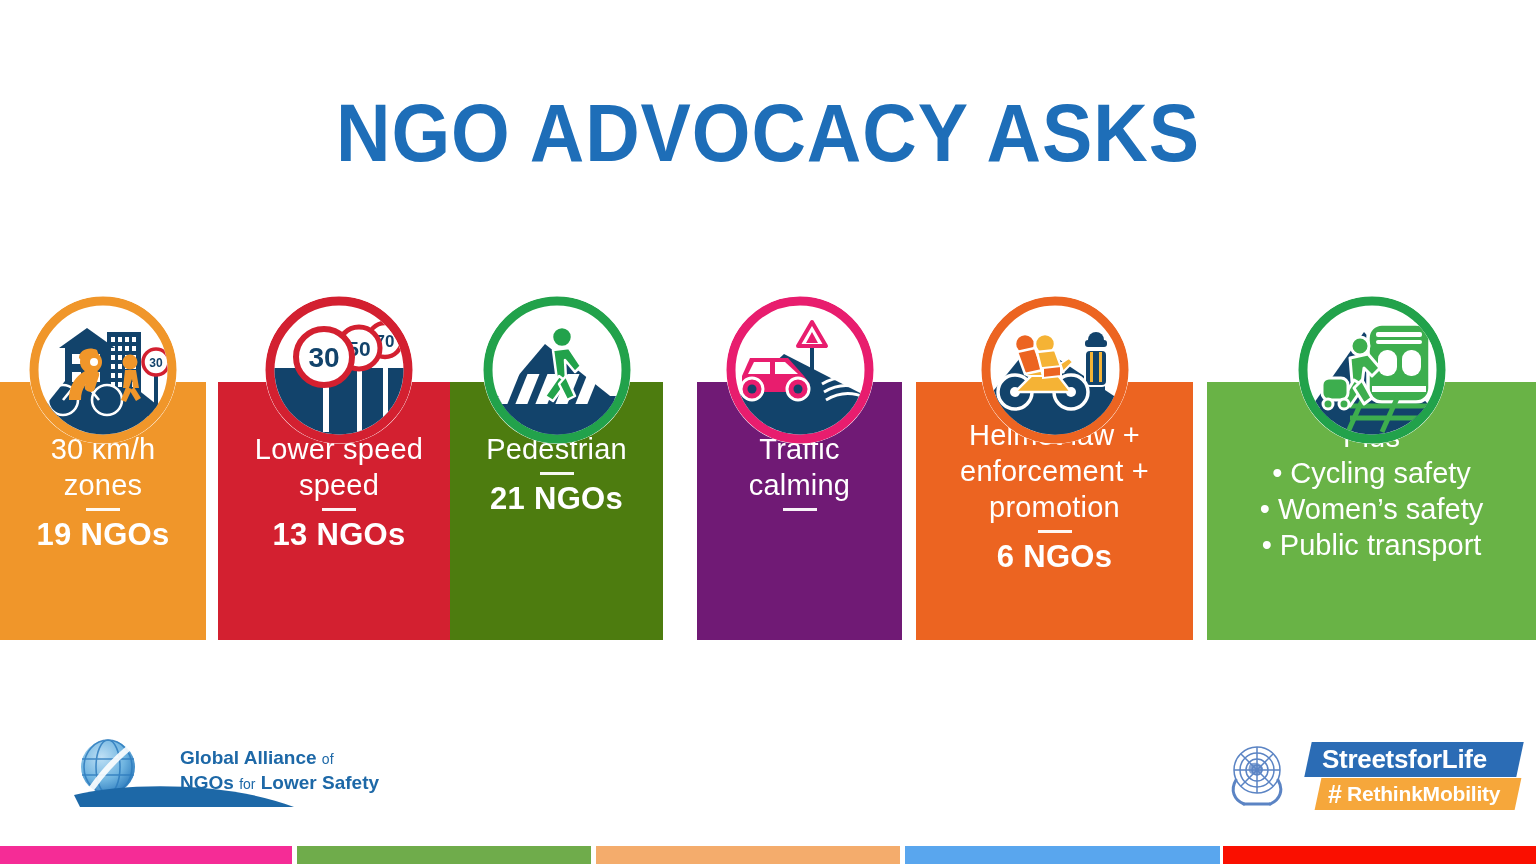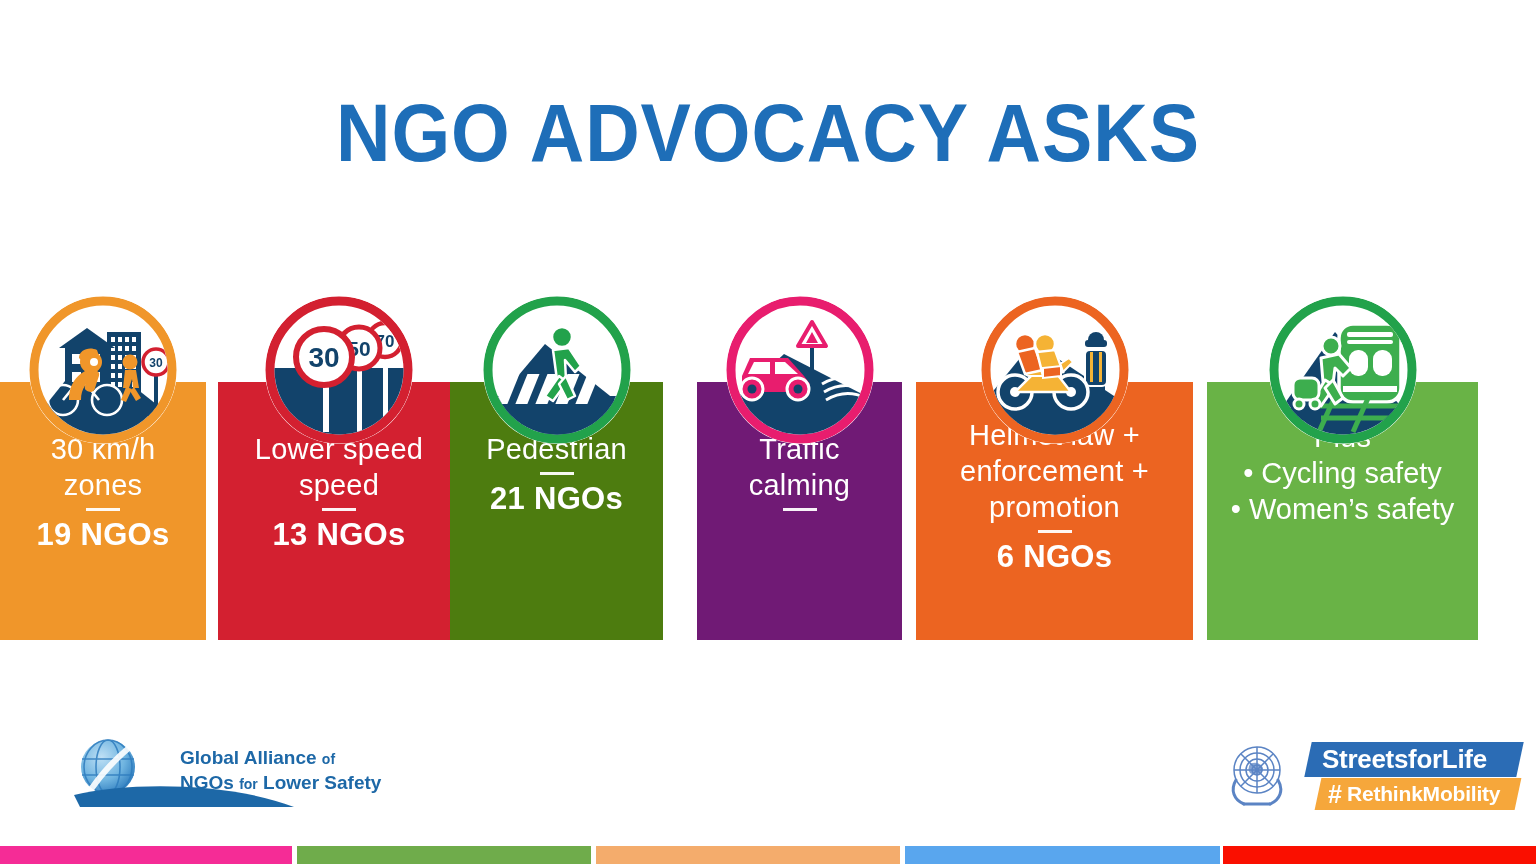--- a/index.html
+++ b/index.html
@@ -115,21 +115,21 @@
     top: 10px;
     color: #1D68A7;
     font-family: "Liberation Sans", sans-serif;
     font-weight: bold;
     font-size: 19px;
     line-height: 1.33;
     white-space: nowrap;
   }
   .ga-logo-text .sm {
     font-size: 14px;
-    font-weight: bold;
+    font-weight: normal;
   }
 
   .un-logo {
     position: absolute;
     left: 1222px;
     top: 738px;
     width: 300px;
     height: 78px;
   }
   .banner-wrap {
@@ -438,21 +438,21 @@
       <div class="card-label">
         <div>Helmet law +</div>
         <div>enforcement +</div>
         <div>promotion</div>
       </div>
       <span class="dash"></span>
       <div class="card-count">6 NGOs</div>
     </div>
   </div>
 
-  <div class="card" id="card-5" style="left: 1207px; width: 271px; background: rgb(105, 179, 70);">
+  <div class="card" id="card-5" style="left: 1207px; width: 329px; background: rgb(105, 179, 70);">
     <div class="badge">
       <svg viewBox="0 0 148 148" xmlns="http://www.w3.org/2000/svg">
         <circle cx="74" cy="74" r="69" fill="#ffffff" stroke="#22A24B" stroke-width="9"></circle>
         <clipPath id="c5">
             <circle cx="74" cy="74" r="64.5"></circle>
           </clipPath>
         <g clip-path="url(#c5)">
           <path d="M4 124 L66 36 L144 124 Z" fill="#12436B"></path>
           <rect x="4" y="112" width="140" height="34" fill="#12436B"></rect>
 
@@ -487,20 +487,21 @@
         </g>
       </svg>
     </div>
     <div class="card-text" style="top: 38px;">
       <div class="card-label">
         <div>Plus</div>
       </div>
       <div class="bullet-list">
         <div><span>•&nbsp;</span><span>Cycling safety</span></div>
         <div><span>•&nbsp;</span><span>Women’s safety</span></div>
+        <div><span>•&nbsp;</span><span>Public transport</span></div>
       </div>
     </div>
   </div>
 
 </div>
 
 <div class="ga-logo">
   <svg width="270" height="82" viewBox="0 0 270 82" xmlns="http://www.w3.org/2000/svg">
     <defs>
       <radialGradient id="gl" cx="38%" cy="32%" r="72%">

